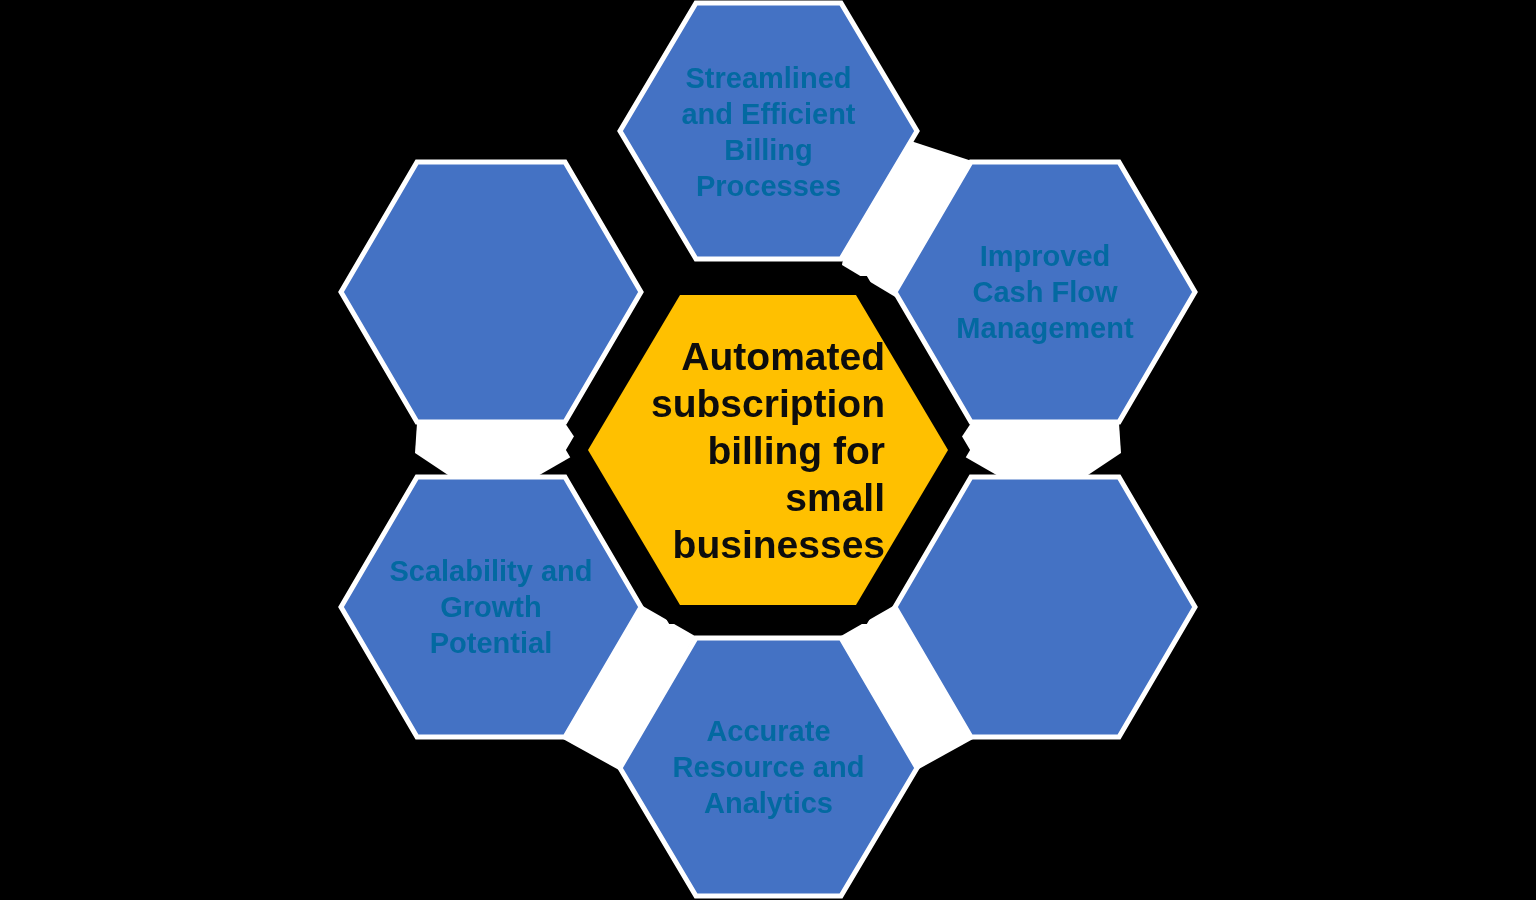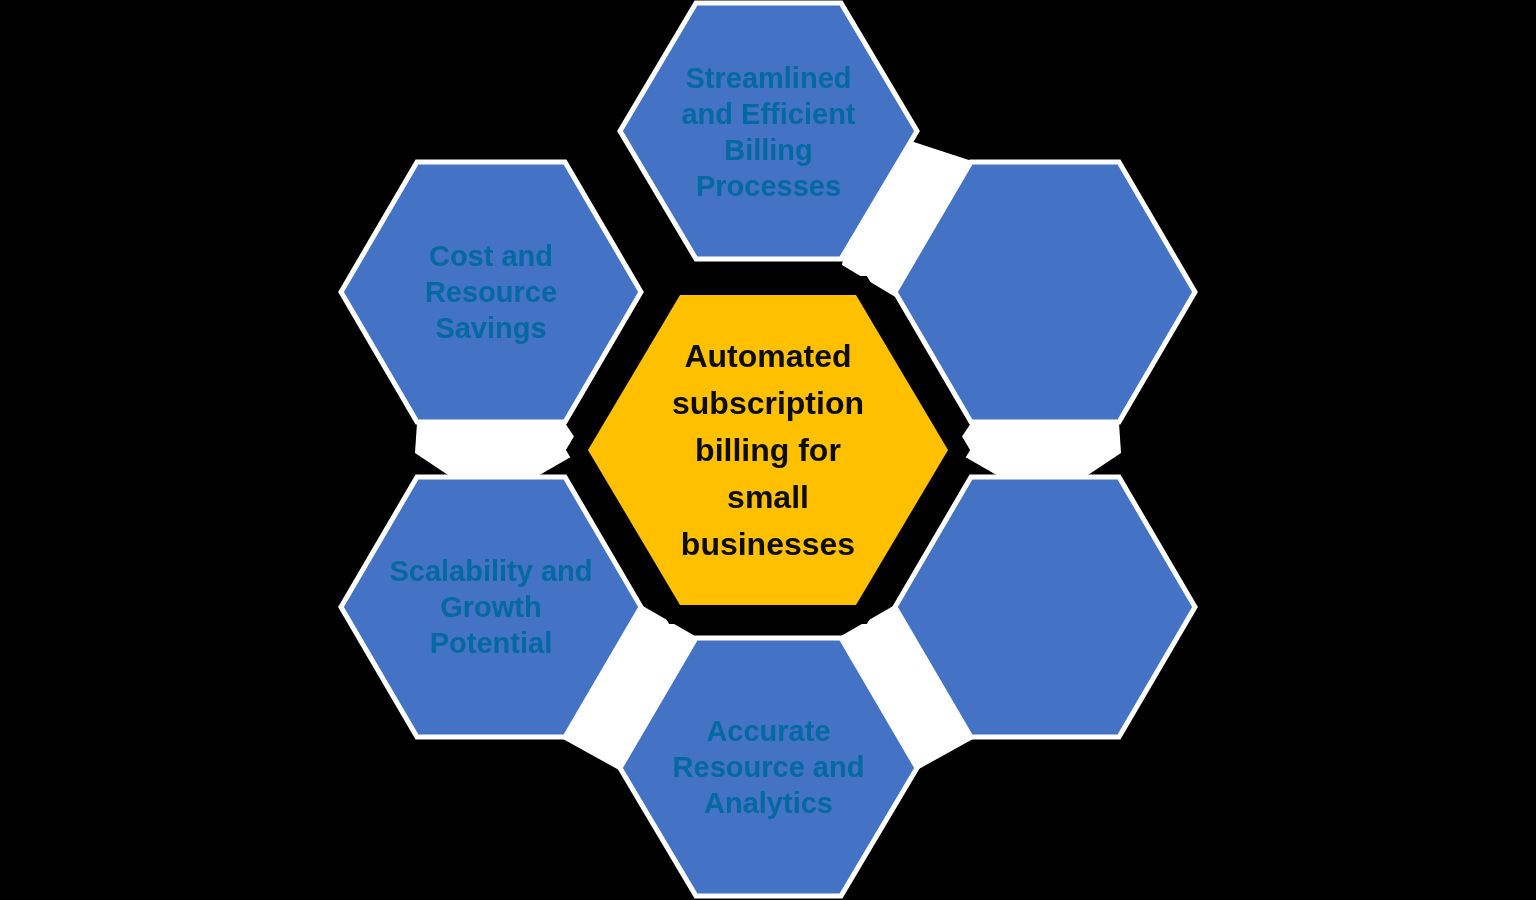--- a/index.html
+++ b/index.html
@@ -39,22 +39,23 @@
     font-weight: bold;
     pointer-events: none;
   }
   .node-label {
     color: #0369a1;
     font-size: 29px;
     line-height: 36px;
   }
   .center-label {
     color: #0d0d0d;
-    font-size: 32px;
+    font-size: 39px;
     line-height: 47px;
+    text-align: right;
   }
 </style>
 </head>
 <body>
 
 <div class="stage">
 
   <svg width="1536" height="900" viewBox="0 0 1536 900">
 
     <rect x="0" y="0" width="1536" height="900" fill="#000000"></rect>
@@ -73,33 +74,33 @@
     <polygon class="hex-blue" points="341,292 417,162 565,162 641,292 565,422 417,422" fill="#4472C4" stroke="#FFFFFF"></polygon>
 
     <polygon class="hex-center" points="588,450 680,295 856,295 948,450 856,605 680,605" fill="#FFC000" stroke="#000000"></polygon>
   </svg>
 
   <div class="label node-label" style="left:620px; top:5px;   width:297px; height:254px;">Streamlined
 and Efficient
 Billing
 Processes</div>
 
+  <div class="label node-label" style="left:895px; top:162px; width:300px; height:260px;">Improved
+Cash Flow
+Management</div>
 
 
   <div class="label node-label" style="left:620px; top:638px; width:297px; height:258px;">Accurate
 Resource and
 Analytics</div>
 
   <div class="label node-label" style="left:341px; top:477px; width:300px; height:260px;">Scalability and
 Growth
 Potential</div>
 
-  <div class="label node-label" style="left:341px; top:162px; width:300px; height:260px;">Cost and
-Resource
-Savings</div>
 
   <div class="label center-label" style="left:588px; top:295px; width:360px; height:310px;">Automated
 subscription
 billing for
 small
 businesses</div>
 
 </div>
 
 </body></html>

